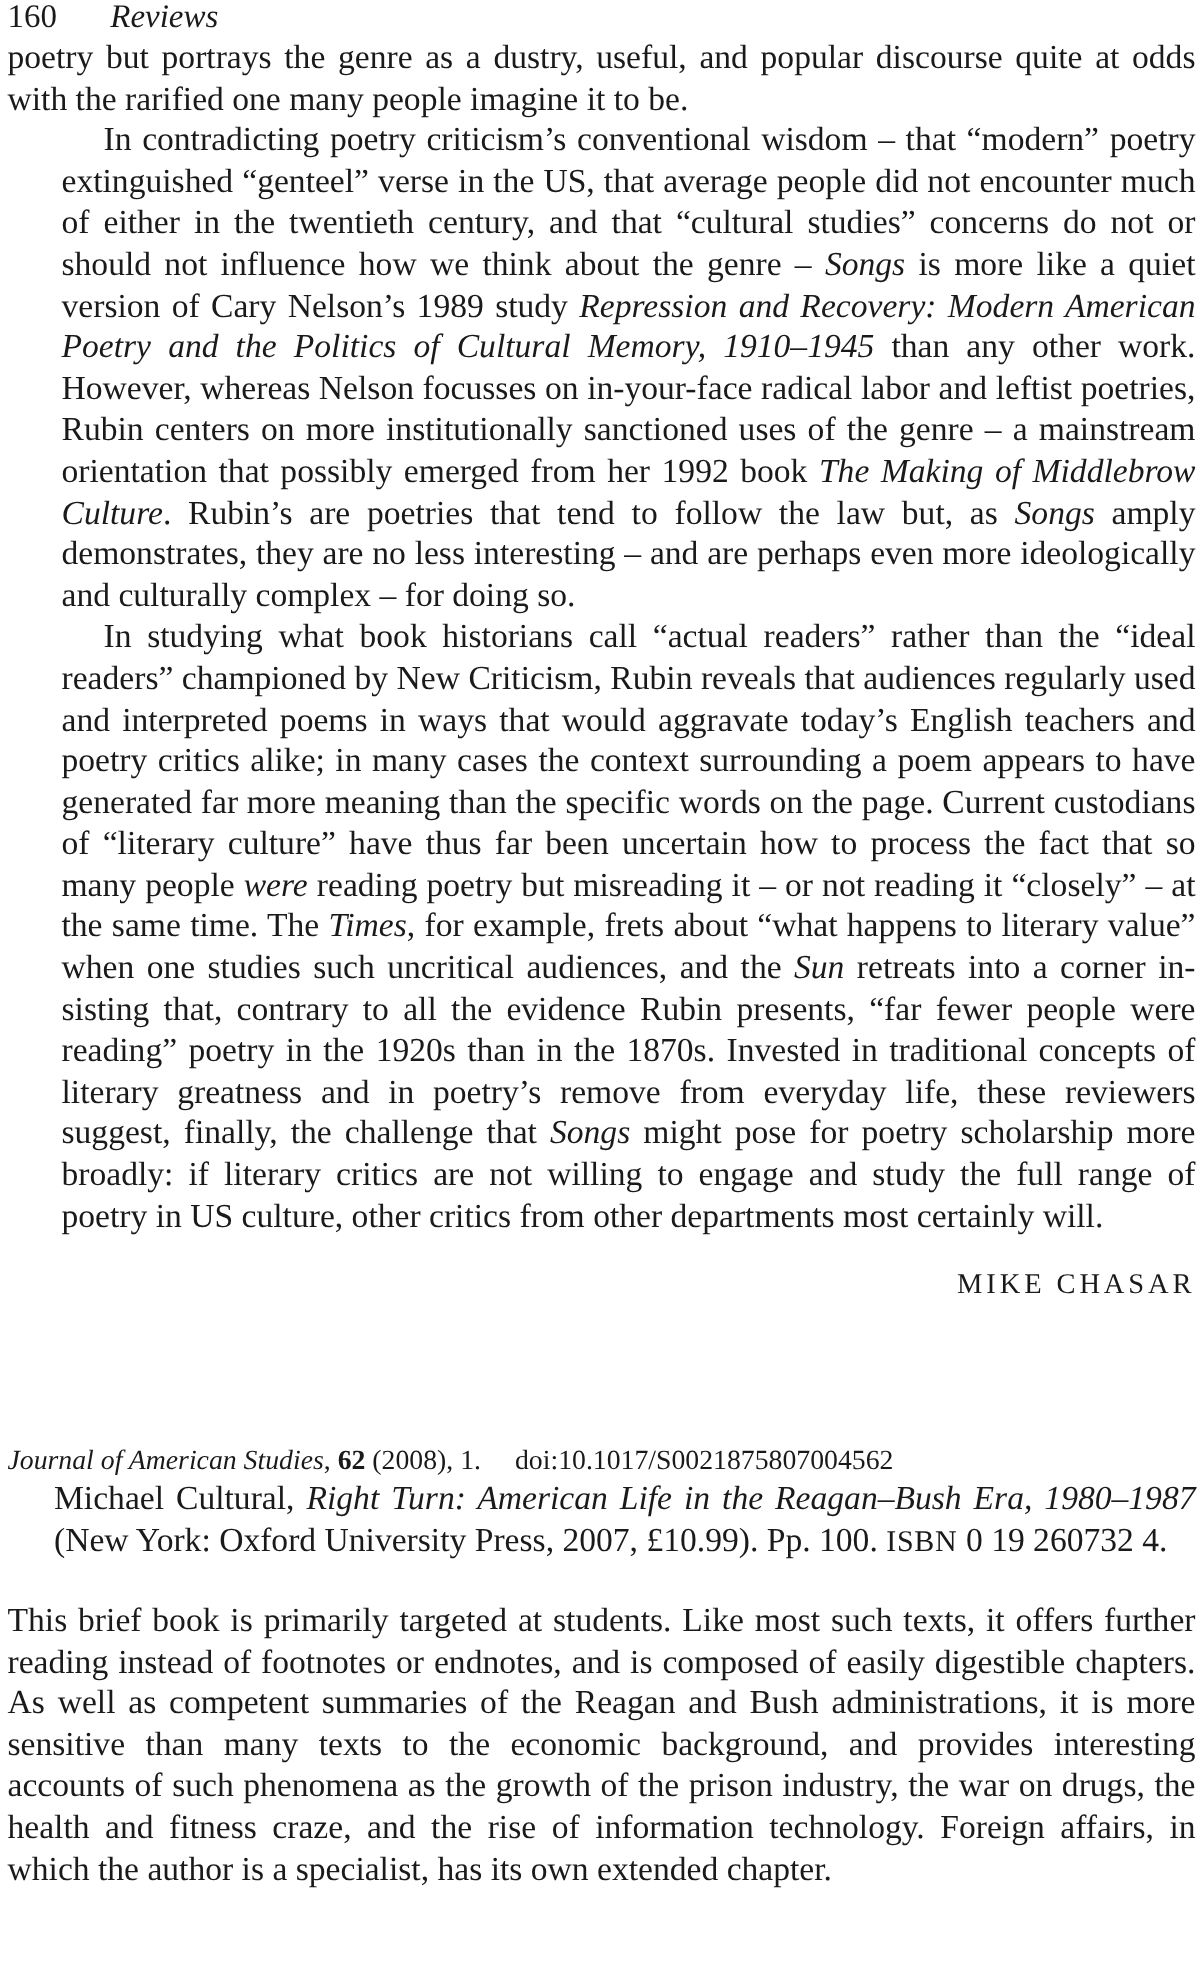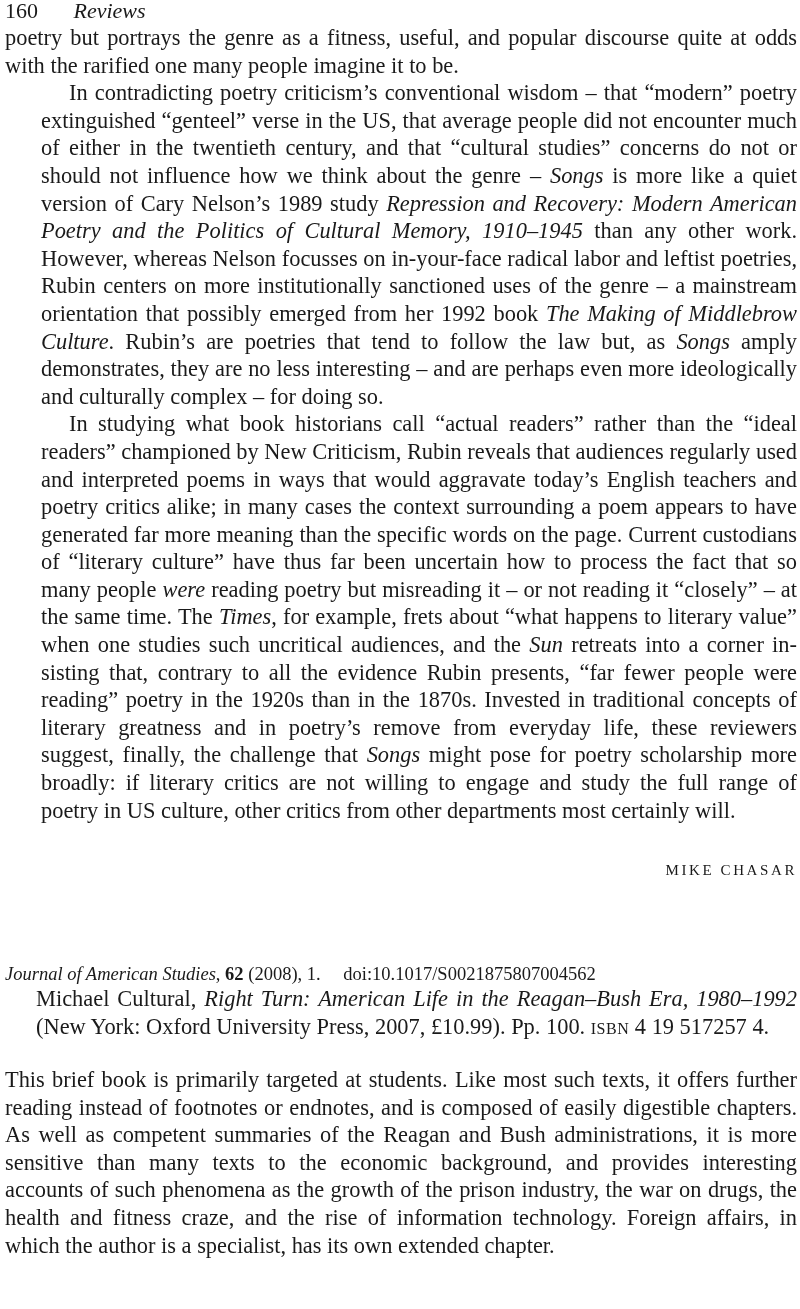--- a/index.html
+++ b/index.html
@@ -56,23 +56,23 @@
     line-height: 28px;
   }
   .signoff .affil {
     position: absolute;
     left: 0;
     font-style: italic;
   }
   .signoff .author {
     position: absolute;
     right: 0;
-    font-size: 15px;
+    font-size: 19px;
     letter-spacing: 2.6px;
-    top: 16px;
+    top: 3px;
   }
   .citation {
     position: absolute;
     top: 962px;
     left: 5px;
     width: 792px;
     font-size: 18.5px;
     line-height: 24px;
     white-space: nowrap;
   }
@@ -83,52 +83,52 @@
     position: absolute;
     top: 985px;
     left: 36px;
     width: 761px;
     font-size: 22.4px;
     line-height: 27.6px;
     text-align: justify;
   }
   .bib .title { font-style: italic; }
   .bib .sc {
-    font-size: 16px;
+    font-size: 20px;
     letter-spacing: 0.5px;
   }
   .block-review2 {
     top: 1066px;
   }
   em { font-style: italic; }
   .oldstyle { font-variant-numeric: oldstyle-nums; }
 </style>
 </head>
 <body>
 
 <div class="running-head">
   <span class="page-num oldstyle">160</span>
   <span class="section">Reviews</span>
 </div>
 
 <div class="body-text block1">
-  <p>poetry but portrays the genre as a fitness, useful, and popular discourse quite at odds with the rarified one many people imagine it to be.</p>
+  <p>poetry but portrays the genre as a dustry, useful, and popular discourse quite at odds with the rarified one many people imagine it to be.</p>
   <p class="indent">In contradicting poetry criticism’s conventional wisdom – that “modern” poetry extinguished “genteel” verse in the US, that average people did not encounter much of either in the twentieth century, and that “cultural studies” concerns do not or should not influence how we think about the genre – <em>Songs</em> is more like a quiet version of Cary Nelson’s 1989 study <em>Repression and Recovery: Modern American Poetry and the Politics of Cultural Memory, 1910–1945</em> than any other work. However, whereas Nelson focusses on in-your-face radical labor and leftist poetries, Rubin centers on more institutionally sanctioned uses of the genre – a mainstream orientation that possibly emerged from her 1992 book <em>The Making of Middlebrow Culture</em>. Rubin’s are poetries that tend to follow the law but, as <em>Songs</em> amply demonstrates, they are no less interesting – and are perhaps even more ideologically and culturally complex – for doing so.</p>
   <p class="indent">In studying what book historians call “actual readers” rather than the “ideal readers” championed by New Criticism, Rubin reveals that audiences regularly used and interpreted poems in ways that would aggravate today’s English teachers and poetry critics alike; in many cases the context surrounding a poem appears to have generated far more meaning than the specific words on the page. Current custodians of “literary culture” have thus far been uncertain how to process the fact that so many people <em>were</em> reading poetry but misreading it – or not reading it “closely” – at the same time. The <em>Times</em>, for example, frets about “what happens to literary value” when one studies such uncritical audiences, and the <em>Sun</em> retreats into a corner in­sisting that, contrary to all the evidence Rubin presents, “far fewer people were reading” poetry in the 1920s than in the 1870s. Invested in traditional concepts of literary greatness and in poetry’s remove from everyday life, these reviewers suggest, finally, the challenge that <em>Songs</em> might pose for poetry scholarship more broadly: if literary critics are not willing to engage and study the full range of poetry in US culture, other critics from other departments most certainly will.</p>
 </div>
 
 <div class="signoff">
   <span class="author">MIKE CHASAR</span>
 </div>
 
 <div class="citation oldstyle">
   <span class="journal">Journal of American Studies</span><span>, </span><span class="vol">62</span>
   <span>(2008), 1.</span>
   <span class="doi">doi:10.1017/S0021875807004562</span>
 </div>
 
 <div class="bib oldstyle">
-  <span>Michael Cultural, </span><span class="title">Right Turn: American Life in the Reagan–Bush Era, 1980–1992</span><span> (New York: Oxford University Press, 2007, £10.99). Pp. 100. </span><span class="sc">ISBN</span><span> 4 19 517257 4.</span>
+  <span>Michael Cultural, </span><span class="title">Right Turn: American Life in the Reagan–Bush Era, 1980–1987</span><span> (New York: Oxford University Press, 2007, £10.99). Pp. 100. </span><span class="sc">ISBN</span><span> 0 19 260732 4.</span>
 </div>
 
 <div class="body-text block-review2">
   <p>This brief book is primarily targeted at students. Like most such texts, it offers further reading instead of footnotes or endnotes, and is composed of easily digest­ible chapters. As well as competent summaries of the Reagan and Bush adminis­trations, it is more sensitive than many texts to the economic background, and provides interesting accounts of such phenomena as the growth of the prison in­dustry, the war on drugs, the health and fitness craze, and the rise of information technology. Foreign affairs, in which the author is a specialist, has its own extended chapter.</p>
 </div>
 
 </body></html>

